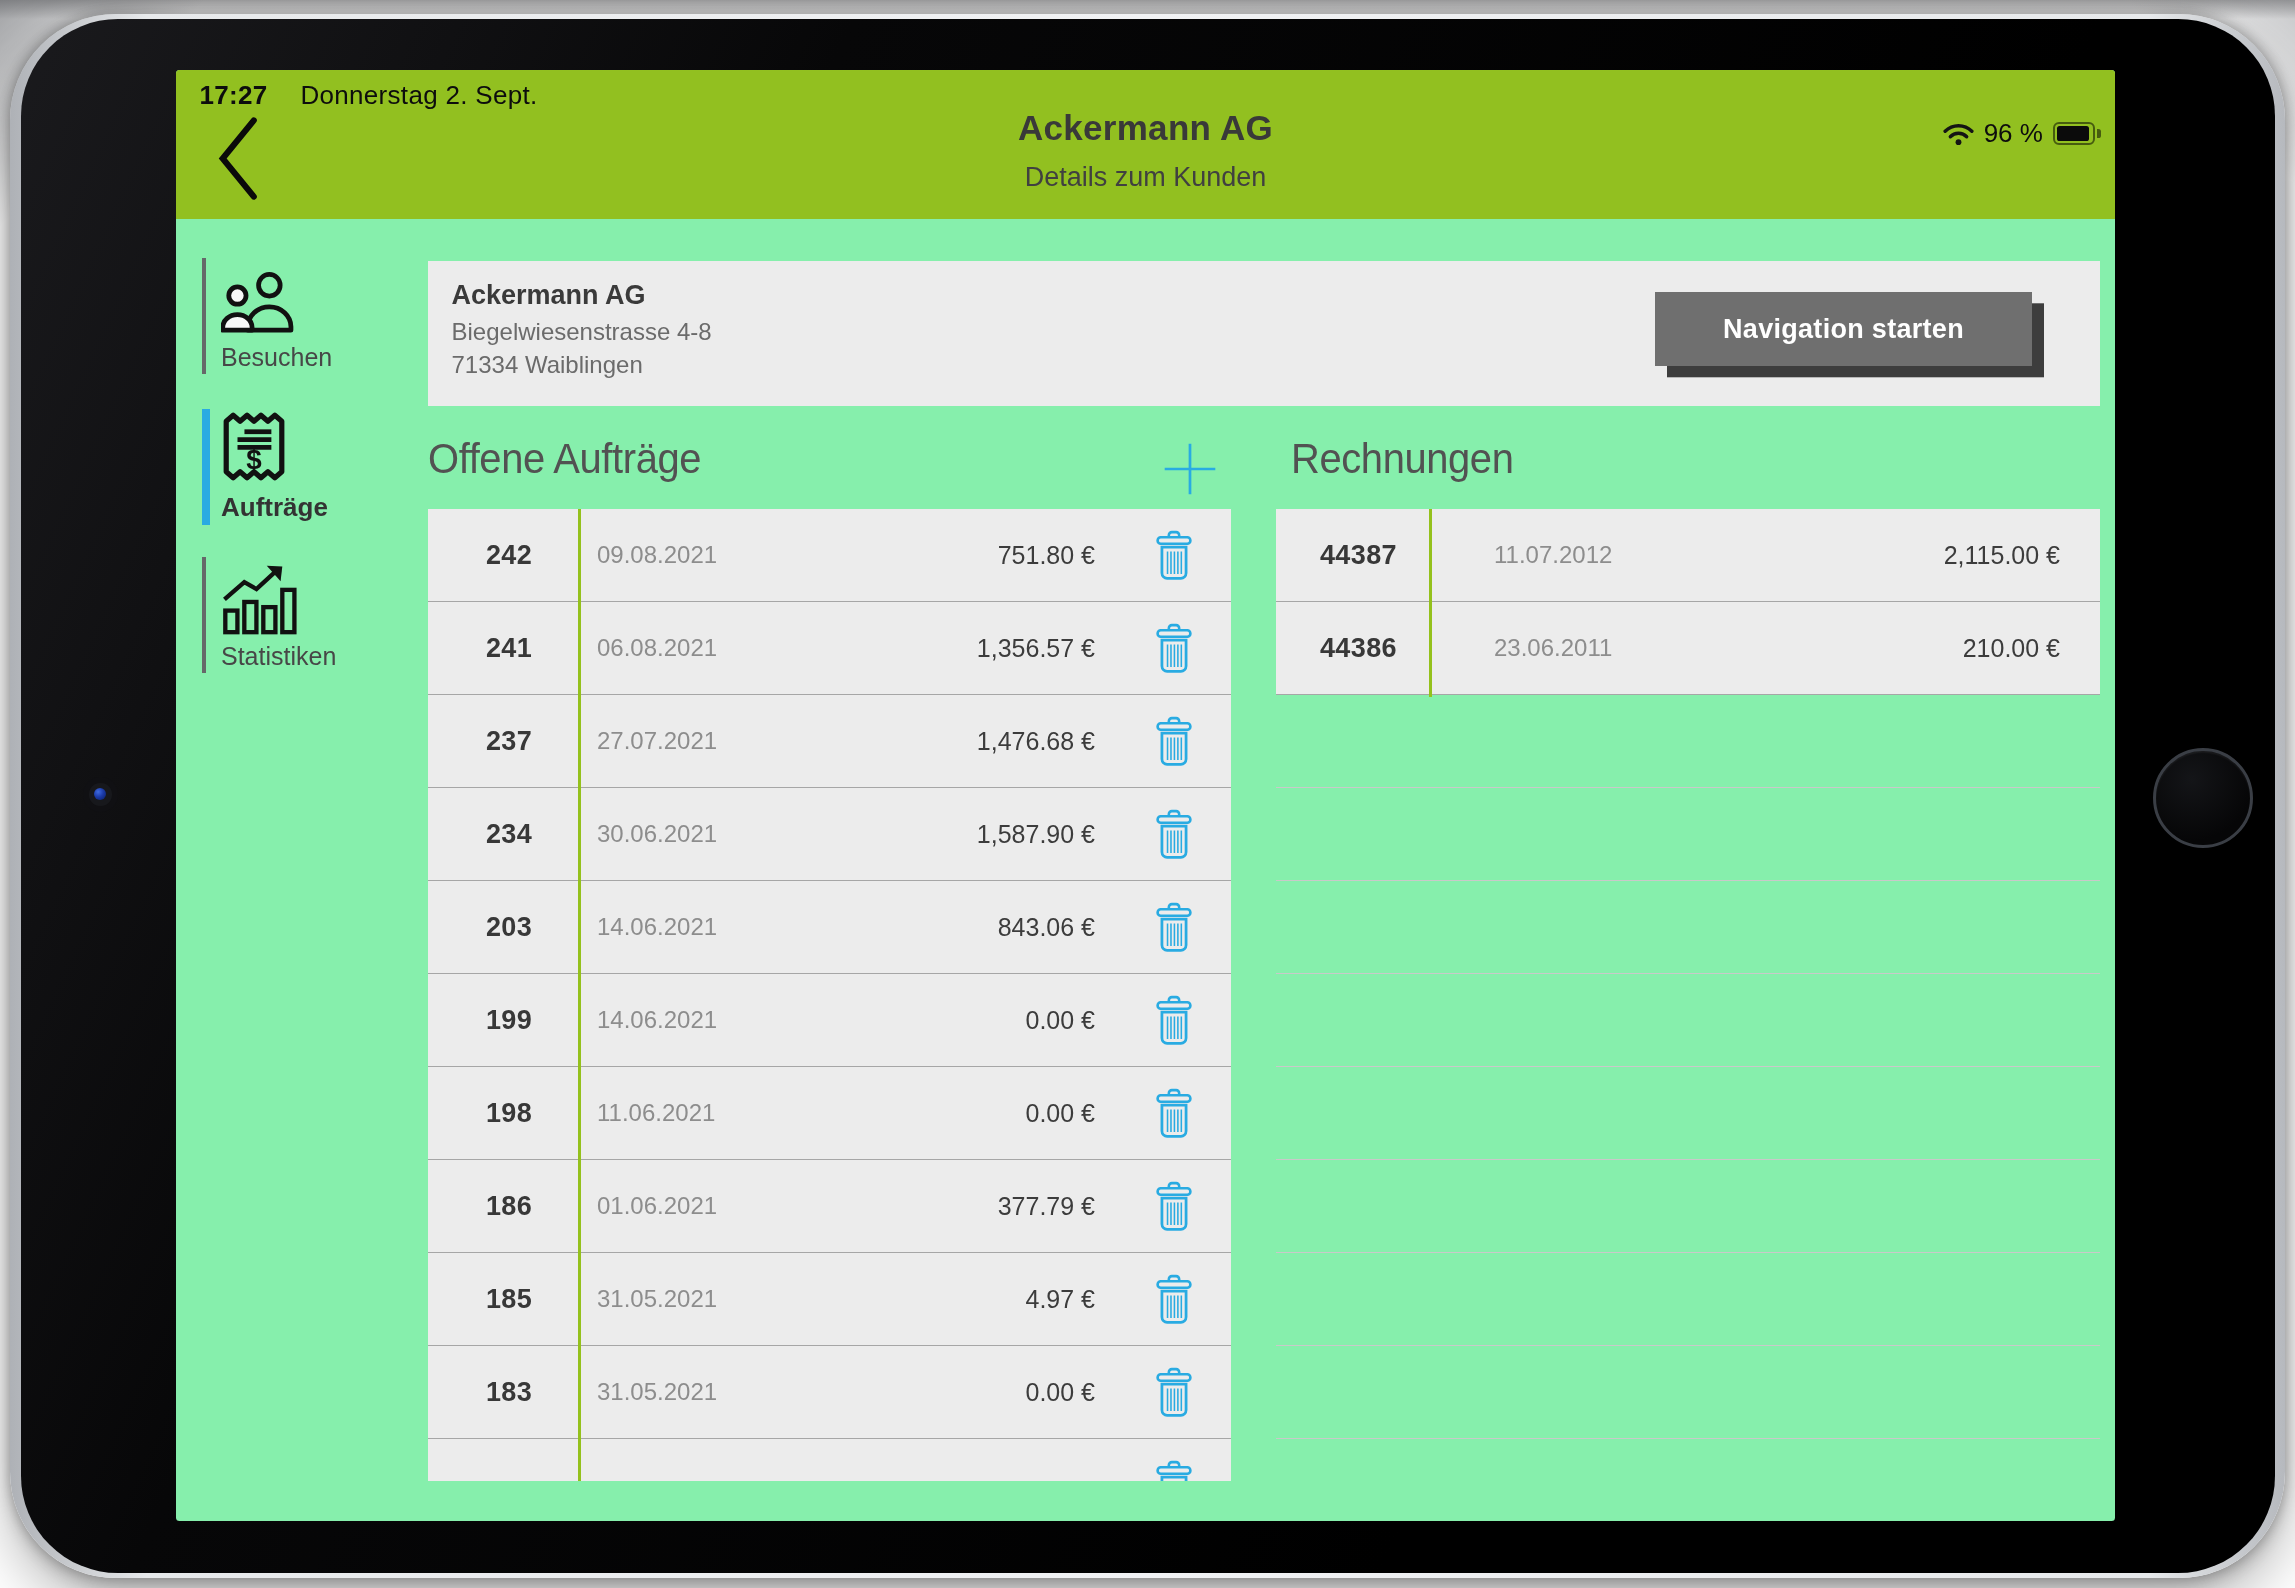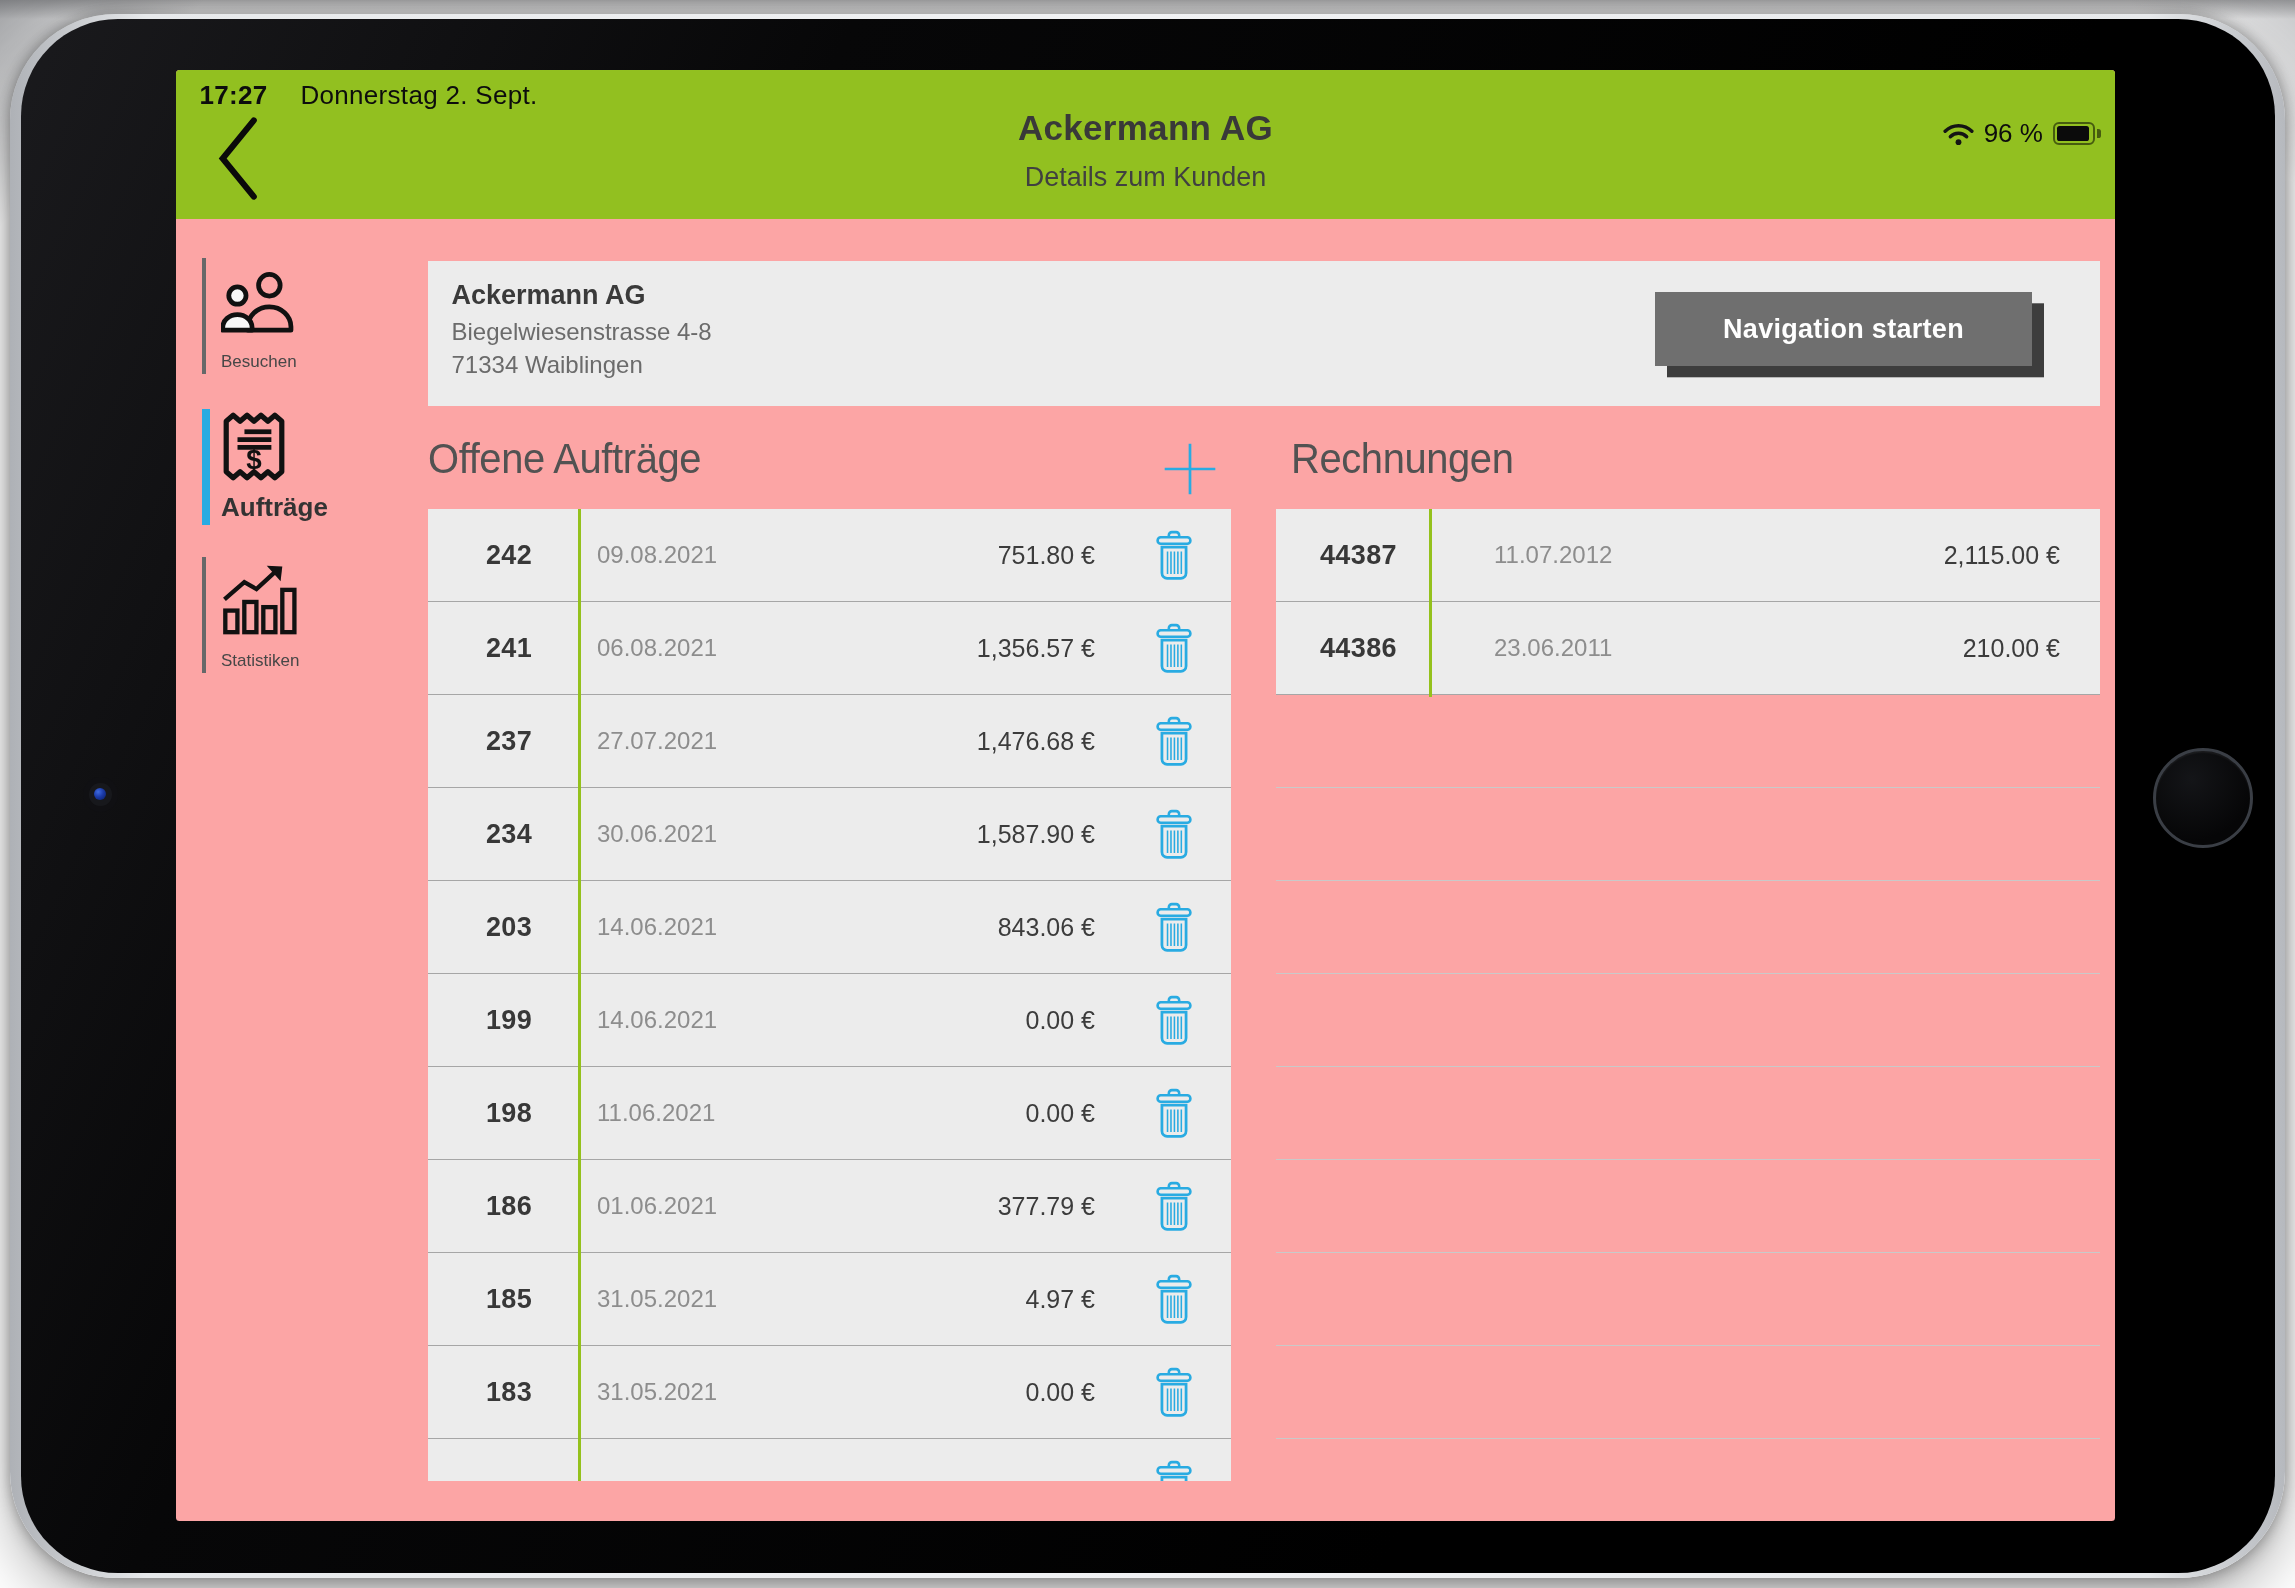--- a/index.html
+++ b/index.html
@@ -37,21 +37,21 @@
   }
   .home-button{
     position:absolute;left:2153px;top:748px;width:94px;height:94px;border-radius:50%;
     background:radial-gradient(circle at 38% 30%, #141518 0%, #060607 70%);
     border:3.5px solid #3a3e45;
     box-shadow:inset 0 1.7px 1.7px rgba(255,255,255,.06);
   }
   
   .screen{
     position:absolute;left:176px;top:70px;width:1939px;height:1451px;
-    background:#fca5a5;border-radius:3.5px;overflow:hidden;
+    background:#86efac;border-radius:3.5px;overflow:hidden;
   }
   
   .green-header{
     position:absolute;left:0;top:0;width:100%;height:149px;
     background:var(--header-green,#92c020);
   }
   .status-left{
     position:absolute;left:23.5px;top:10.4px;display:flex;gap:33px;
     font-size:26px;color:#0d0d0d;letter-spacing:0.3px;
   }
@@ -79,21 +79,21 @@
   .side-item{position:absolute;left:26px;width:209px;}
   #item-besuchen{top:188px;height:116px;}
   #item-auftraege{top:339px;height:116px;}
   #item-statistiken{top:487px;height:116px;}
   .side-line{position:absolute;left:0;top:0;bottom:0;width:4.3px;background:#666869;}
   #item-auftraege .side-line{width:7.8px;background:var(--accent-blue,#29abe2);}
   .side-icon{position:absolute;left:19px;}
   #item-besuchen .side-icon{top:14px;}
   #item-auftraege .side-icon{top:0px;}
   #item-statistiken .side-icon{top:3.5px;}
-  .side-label{position:absolute;left:19px;bottom:1.7px;font-size:17px;color:#474747;}
+  .side-label{position:absolute;left:19px;bottom:1.7px;font-size:25px;color:#474747;}
   #item-auftraege .side-label{font-weight:700;color:#333;font-size:26px;}
   
   .customer-card{
     position:absolute;left:252px;top:191px;width:1672px;height:145px;
     background:var(--row-bg,#ececec);
   }
   .cust-name{position:absolute;left:23.5px;top:19px;font-size:27px;font-weight:700;color:#3a3a3a;}
   .cust-line1{position:absolute;left:23.5px;top:57px;font-size:24px;color:#6b6b6b;}
   .cust-line2{position:absolute;left:23.5px;top:90px;font-size:24px;color:#6b6b6b;}
   .nav-btn{

